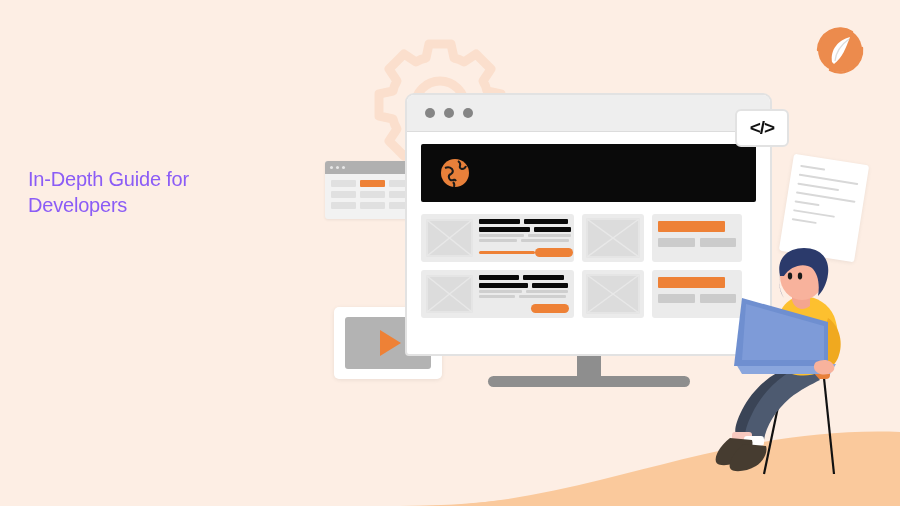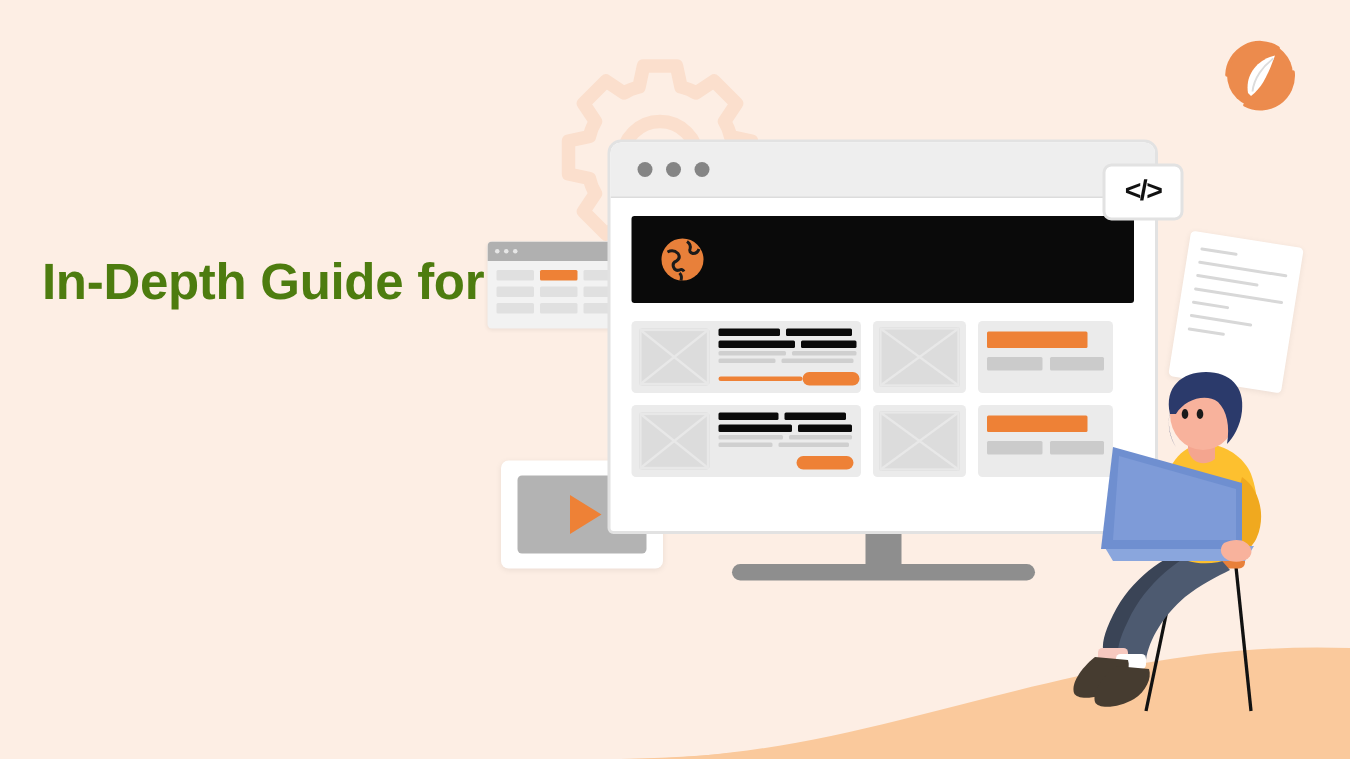--- a/index.html
+++ b/index.html
@@ -40,23 +40,23 @@
     display: block;
     color: #e8803a;
     font-size: 40px;
     font-weight: bold;
     line-height: 1.12;
     letter-spacing: -0.5px;
     margin: 0 0 6px 0;
   }
   .headline .line-sub {
     display: block;
-    color: #4d7c0f;
-    font-size: 34px;
-    font-weight: bold;
+    color: #8b5cf6;
+    font-size: 20px;
+    font-weight: normal;
     line-height: 1.32;
     letter-spacing: -0.2px;
   }
   
   .brand-logo {
     position: absolute;
     right: 28px;
     top: 18px;
     width: 64px;
     height: 64px;
@@ -340,20 +340,21 @@
 
   <svg class="gear-deco" viewBox="0 0 136 136">
     <g fill="none" stroke="#fbdfcd" stroke-width="9" stroke-linejoin="round">
       <path d="M57 6 h22 l3 14 a30 30 0 0 1 10 4 l12 -8 l15 15 l-8 12 a30 30 0 0 1 4 10 l14 3 v22 l-14 3 a30 30 0 0 1 -4 10 l8 12 l-15 15 l-12 -8 a30 30 0 0 1 -10 4 l-3 14 h-22 l-3 -14 a30 30 0 0 1 -10 -4 l-12 8 l-15 -15 l8 -12 a30 30 0 0 1 -4 -10 l-14 -3 v-22 l14 -3 a30 30 0 0 1 4 -10 l-8 -12 l15 -15 l12 8 a30 30 0 0 1 10 -4 Z"></path>
       <circle cx="68" cy="68" r="25"></circle>
     </g>
   </svg>
 
   <div class="headline">
     <span class="line-sub">In-Depth Guide for</span>
+    <span class="line-sub">Developers</span>
   </div>
 
   <svg class="brand-logo" viewBox="0 0 64 64">
     <circle cx="32" cy="32" r="22" fill="#ec8b4d"></circle>
     <path d="M10 32 a22 22 0 0 1 34 -18" fill="none" stroke="#ec8b4d" stroke-width="2.4" stroke-linecap="round"></path>
     <path d="M54 30 a22 22 0 0 1 -32 22" fill="none" stroke="#ec8b4d" stroke-width="2.4" stroke-linecap="round"></path>
     <path d="M24 44 C 22 32, 30 22, 42 19 C 38 30, 34 40, 26 46 Z" fill="#ffffff"></path>
     <path d="M27 43 C 28 34, 34 26, 41 21" fill="none" stroke="#dcdcdc" stroke-width="1.3"></path>
   </svg>
 

